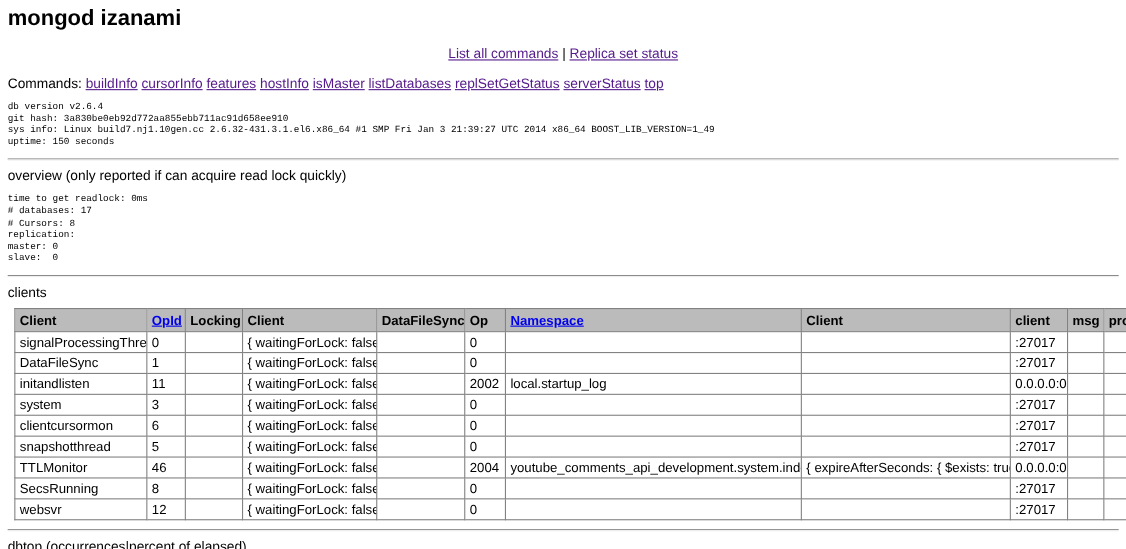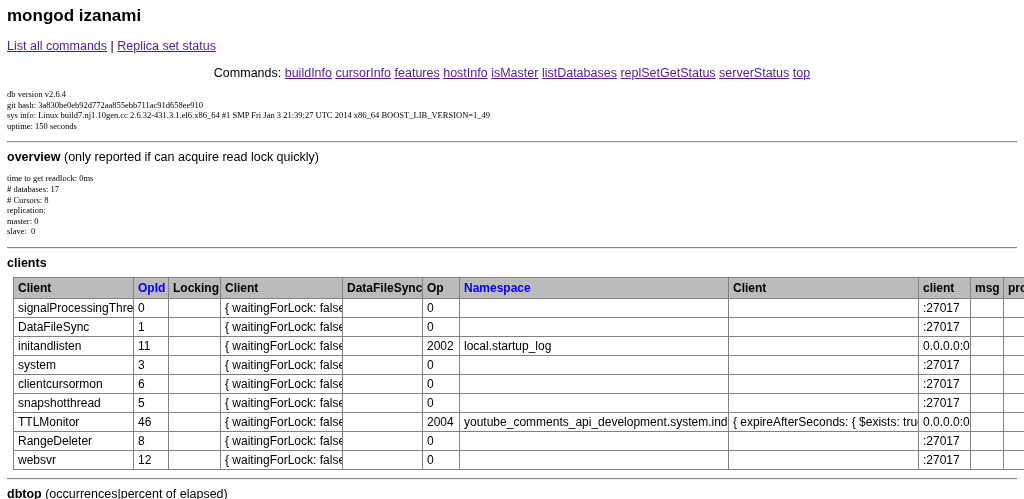--- a/index.html
+++ b/index.html
@@ -8,44 +8,44 @@
     --th-bg:#bbbbbb;
     --border:#828282;
   }
   html,body{background:#ffffff;}
   body{
     width:1024px;height:499px;box-sizing:border-box;overflow:hidden;
     margin:0;padding:4px 7px 0 7px;
     font-family:"Liberation Sans",sans-serif;
     font-size:12.5px;color:#000;
   }
-  .page-title{font-size:17px;font-weight:bold;margin:2px 0 13px 0;}
-  .nav-row{margin:0 0 13px 0;}
+  .page-title{font-size:20px;font-weight:bold;margin:2px 0 13px 0;}
+  .nav-row{margin:0 0 13px 0;text-align:center;}
   .nav-row a,.commands-row a{color:var(--visited-link);text-decoration:underline;cursor:pointer;}
-  .commands-row{margin:0 0 4px 0;text-align:center;}
+  .commands-row{margin:0 0 4px 0;}
   pre{
-    font-family:Liberation Serif, serif;
+    font-family:Liberation Mono, monospace;
     font-size:8.5px;line-height:10.6px;
     margin:9px 0 10px 0;white-space:pre;
   }
   hr{border:0;border-top:1px solid #8a8a8a;border-bottom:1px solid #efefef;margin:7px 0;}
   .section-heading{margin:4px 0 4px 0;}
-  .section-heading b{font-weight:bold;}
+  .section-heading b{font-weight:normal;}
   #clients-table{
     border-collapse:collapse;table-layout:fixed;width:1003px;
     margin:7px 0 8px 6px;font-size:12px;
   }
   #clients-table th,#clients-table td{
     border:1px solid var(--border);
     padding:2px 4px;text-align:left;vertical-align:middle;
     overflow:hidden;white-space:nowrap;
   }
   #clients-table th{background:var(--th-bg);font-weight:bold;padding:3px 4px;}
   #clients-table td{height:14px;}
-  #clients-table a{color:var(--link);font-weight:bold;cursor:pointer;}
+  #clients-table a{color:var(--link);text-decoration:underline;font-weight:bold;cursor:pointer;}
   #clients-table th:nth-child(1){width:111px}
   #clients-table th:nth-child(2){width:26px}
   #clients-table th:nth-child(3){width:43px}
   #clients-table th:nth-child(4){width:113px}
   #clients-table th:nth-child(5){width:71px}
   #clients-table th:nth-child(6){width:28px}
   #clients-table th:nth-child(7){width:260px}
   #clients-table th:nth-child(8){width:181px}
   #clients-table th:nth-child(9){width:43px}
   #clients-table th:nth-child(10){width:24px}
@@ -182,21 +182,21 @@
         <td>{ waitingForLock: false }</td>
         <td></td>
         <td>2004</td>
         <td>youtube_comments_api_development.system.indexes</td>
         <td>{ expireAfterSeconds: { $exists: true } }</td>
         <td>0.0.0.0:0</td>
         <td></td>
         <td></td>
       </tr>
       <tr>
-        <td>RangeDeleter</td>
+        <td>SecsRunning</td>
         <td>8</td>
         <td></td>
         <td>{ waitingForLock: false }</td>
         <td></td>
         <td>0</td>
         <td></td>
         <td></td>
         <td>:27017</td>
         <td></td>
         <td></td>

